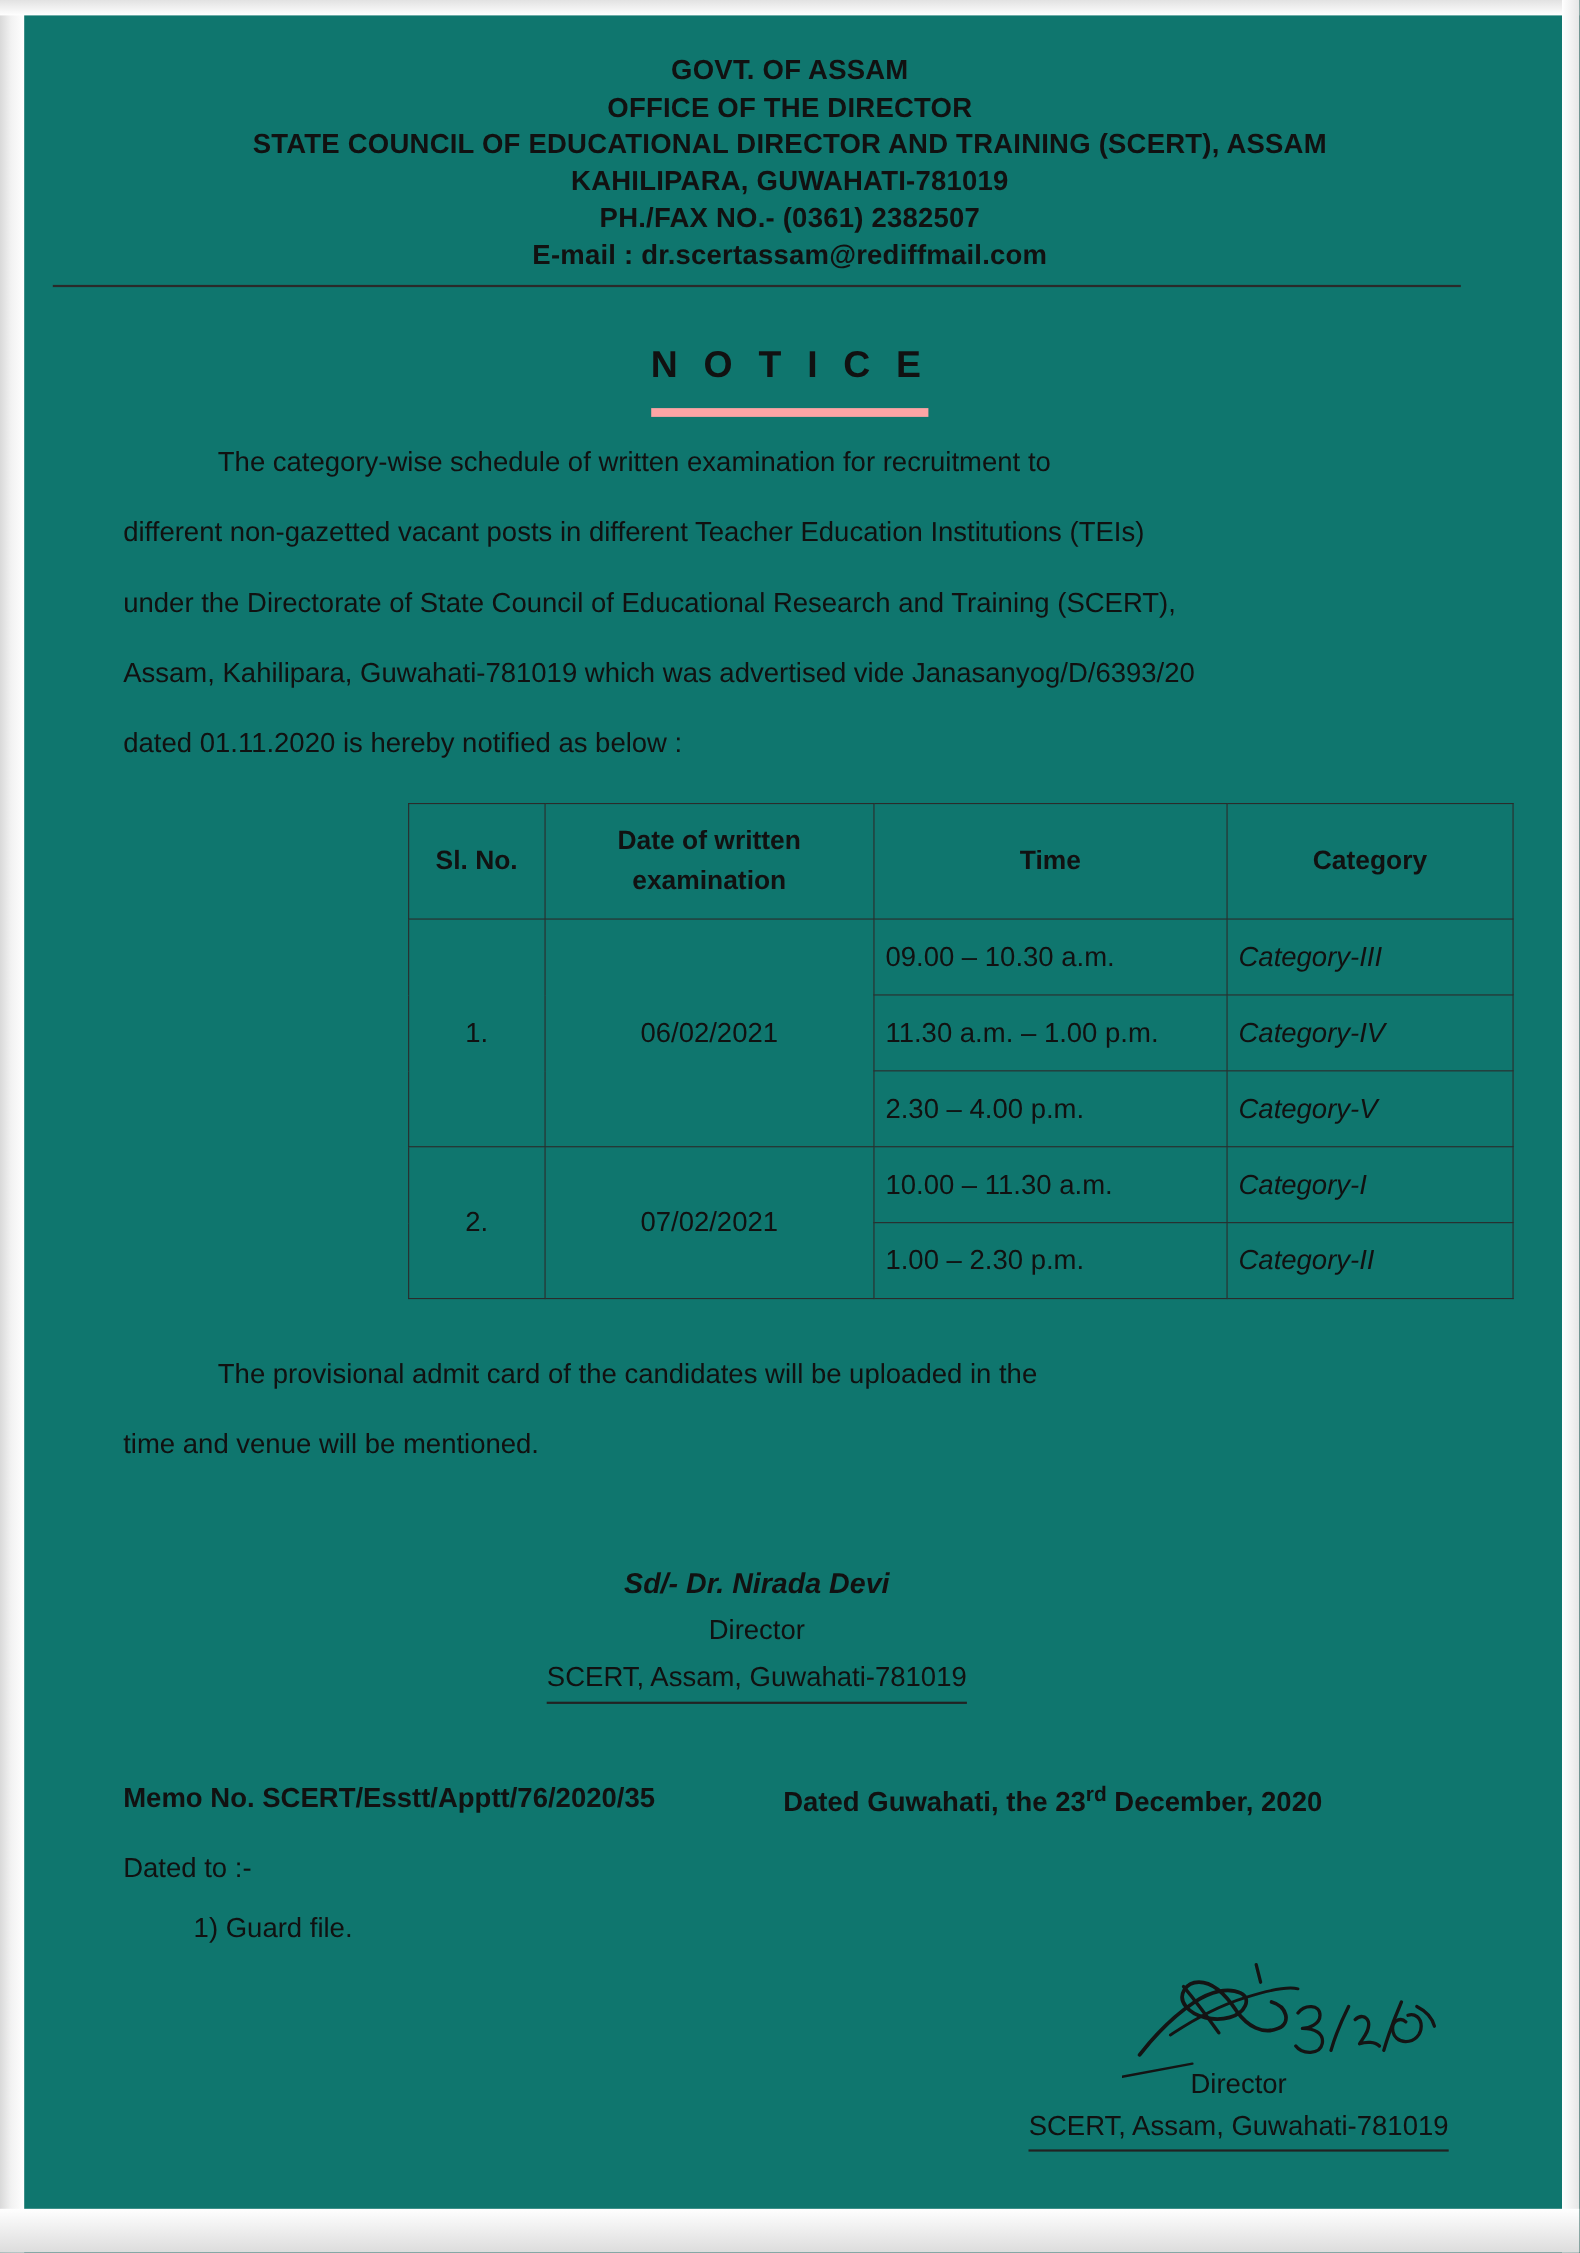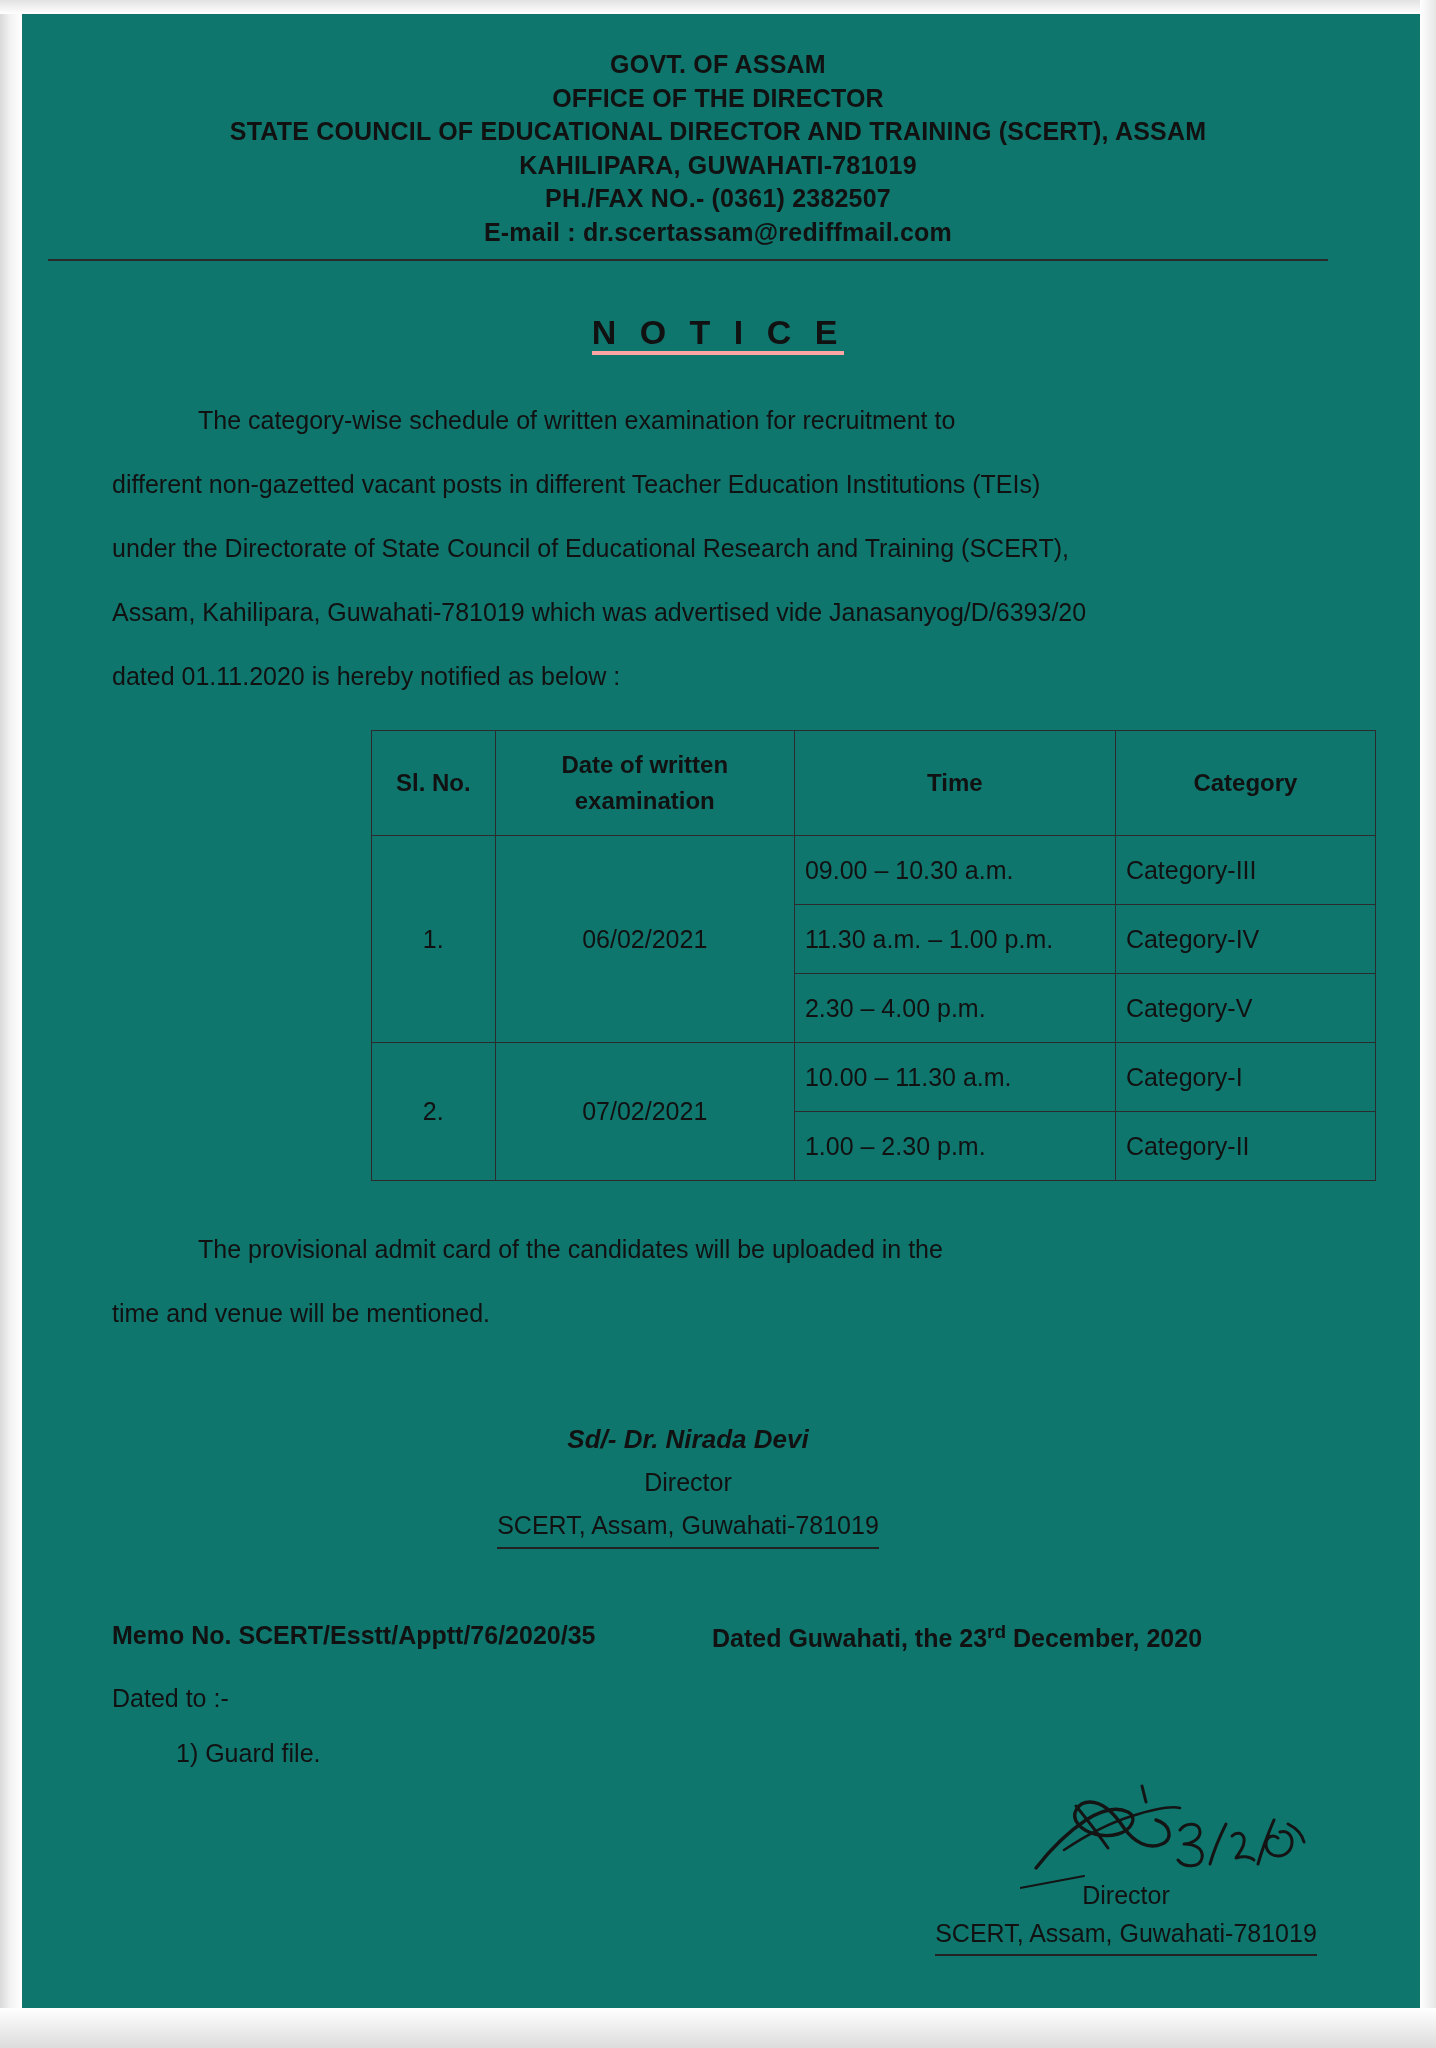--- a/index.html
+++ b/index.html
@@ -76,22 +76,22 @@
 
   
   .notice-title {
     text-align: center;
     margin-top: 52px;
     font-size: 34px;
     font-weight: bold;
     letter-spacing: 7px;
   }
   .notice-title span {
-    border-bottom: 4px solid #fca5a5;
-    padding-bottom: 0;
+    border-bottom: 8px solid #fca5a5;
+    padding-bottom: 20px;
   }
 
   
   .body-para {
     margin-top: 36px;
     font-size: 25px;
     line-height: 64px;
     text-align: justify;
     padding: 0 52px 0 52px;
   }
@@ -122,21 +122,21 @@
     vertical-align: middle;
     line-height: 1.5;
   }
   .col-sl   { width: 108px; text-align: center; }
   .col-date { width: 290px; text-align: center; }
   .col-time { width: 320px; }
   .col-cat  { width: 250px; }
   td.cell-sl   { text-align: center; vertical-align: middle; font-size: 25px; }
   td.cell-date { text-align: center; vertical-align: middle; font-size: 25px; }
   td.cell-time { text-align: left; padding-left: 22px; height: 52px; font-size: 25px; }
-  td.cell-cat  { text-align: left; padding-left: 22px; font-size: 25px; }
+  td.cell-cat  { text-align: left; padding-left: 22px; font-size: 25px; font-style: italic; }
 
   
   .sig-block {
     margin-top: 72px;
     text-align: center;
     font-size: 25px;
     line-height: 1.7;
     padding-right: 60px;
   }
   .sig-inner { display: inline-block; text-align: center; }

